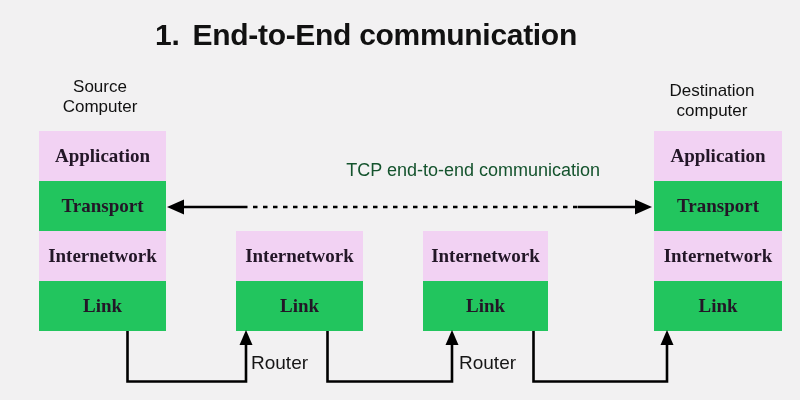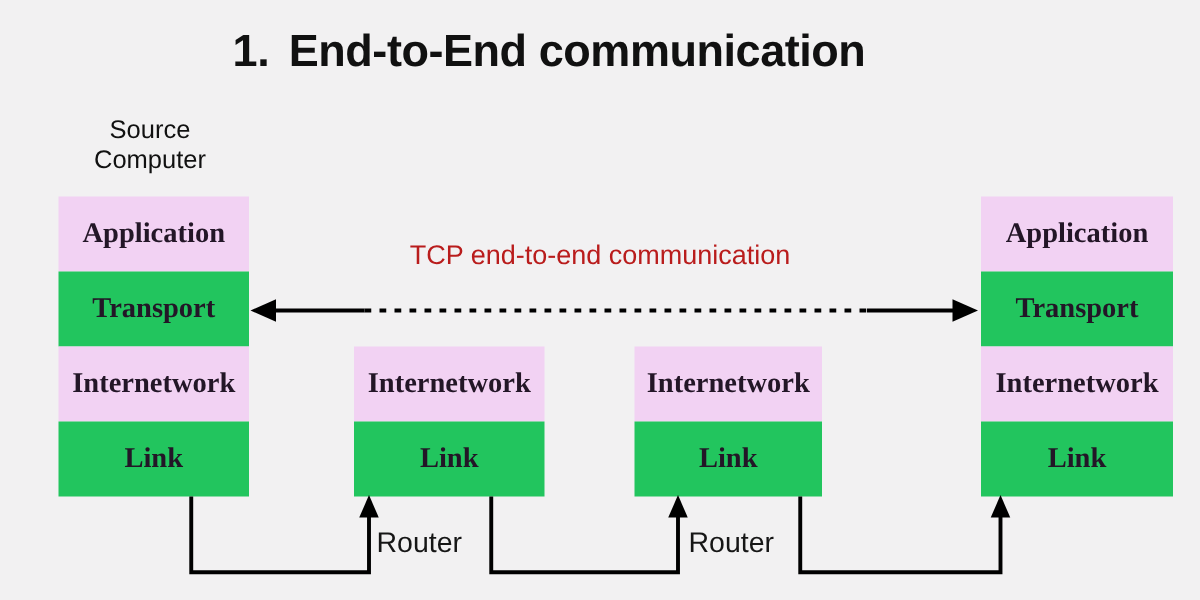--- a/index.html
+++ b/index.html
@@ -36,21 +36,21 @@
   .pink  { background: #f2d2f3; }
   .green { background: #22c55e; }
 
   .source-stack  { left: 39px;  top: 131px; width: 127px; }
   .dest-stack    { left: 654px; top: 131px; width: 128px; }
   .router1-stack { left: 236px; top: 231px; width: 127px; }
   .router2-stack { left: 423px; top: 231px; width: 125px; }
 
   .tcp-label {
     position: absolute; left: 200px; top: 160px; width: 400px;
-    text-align: center; font-size: 18px; color: #b91c1c;
+    text-align: right; font-size: 18px; color: #14532d;
   }
 
   .router-label {
     position: absolute; top: 352px; width: 70px;
     text-align: left; font-size: 19px; color: #161616;
   }
   .router-label.r1 { left: 251px; }
   .router-label.r2 { left: 459px; }
 
   svg.overlay { position: absolute; left: 0; top: 0; pointer-events: none; }
@@ -59,20 +59,22 @@
 <body>
 
 <div class="stage">
 
   <div class="title">
     <span class="num">1.</span><span>End-to-End communication</span>
   </div>
 
   <div class="node-label source-label">Source
 Computer</div>
+  <div class="node-label dest-label">Destination
+computer</div>
 
   <div class="stack source-stack">
     <div class="layer pink">Application</div>
     <div class="layer green">Transport</div>
     <div class="layer pink">Internetwork</div>
     <div class="layer green">Link</div>
   </div>
 
   <div class="stack dest-stack">
     <div class="layer pink">Application</div>

